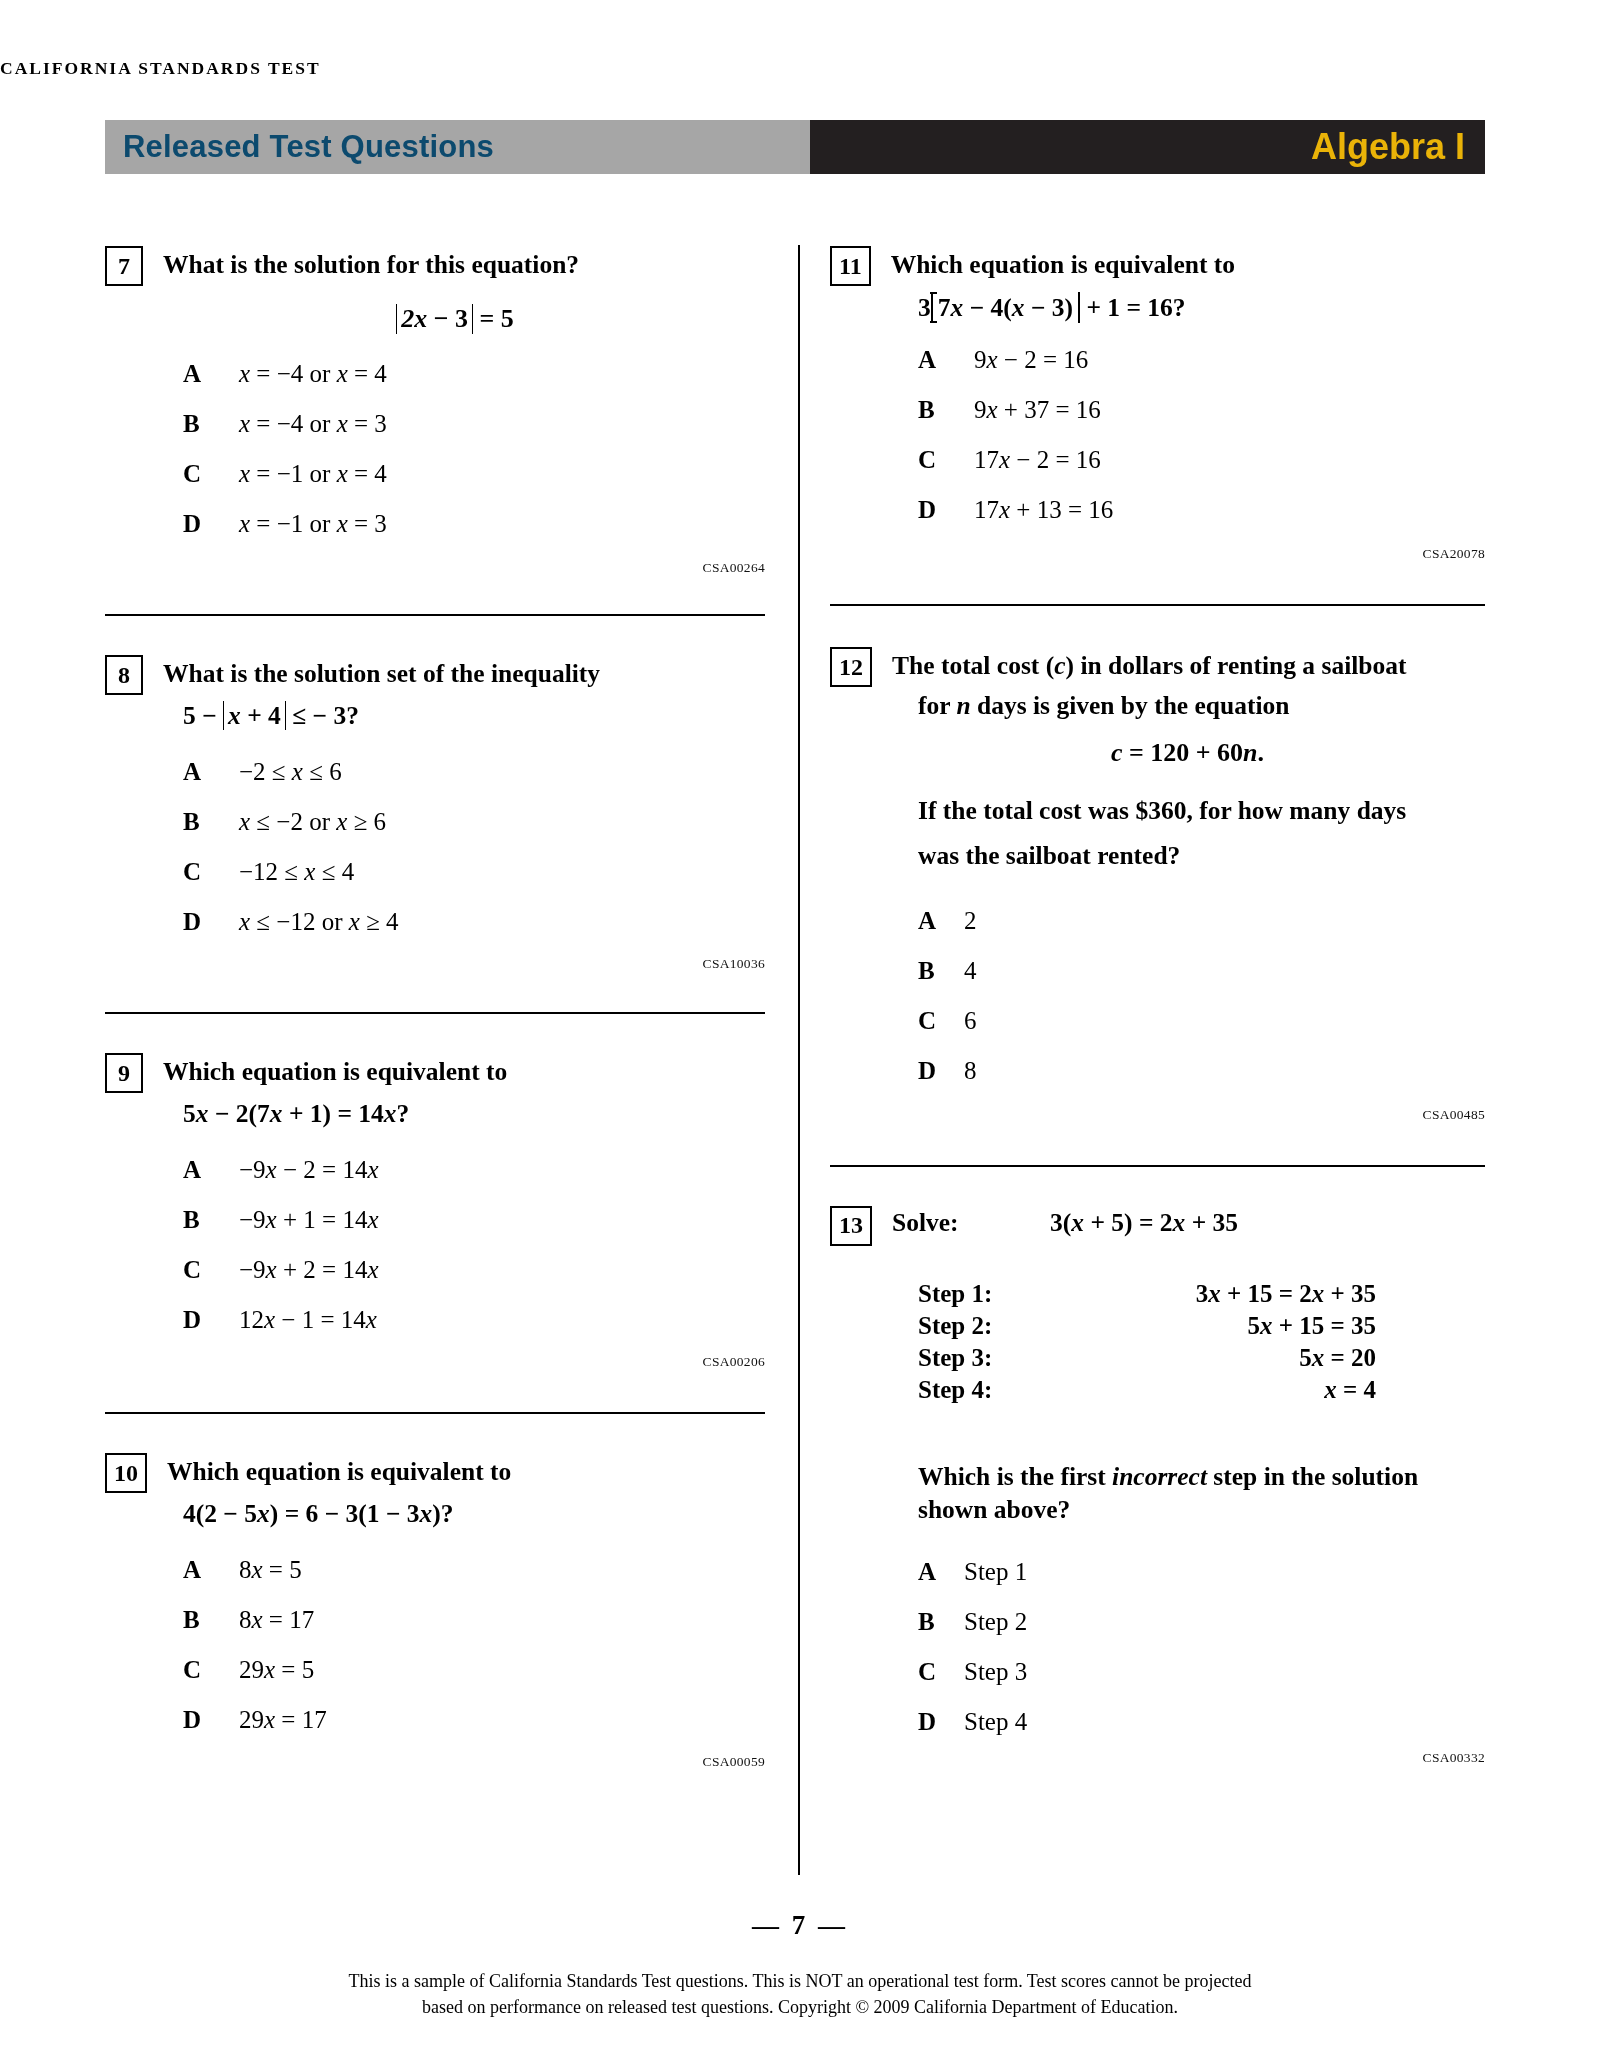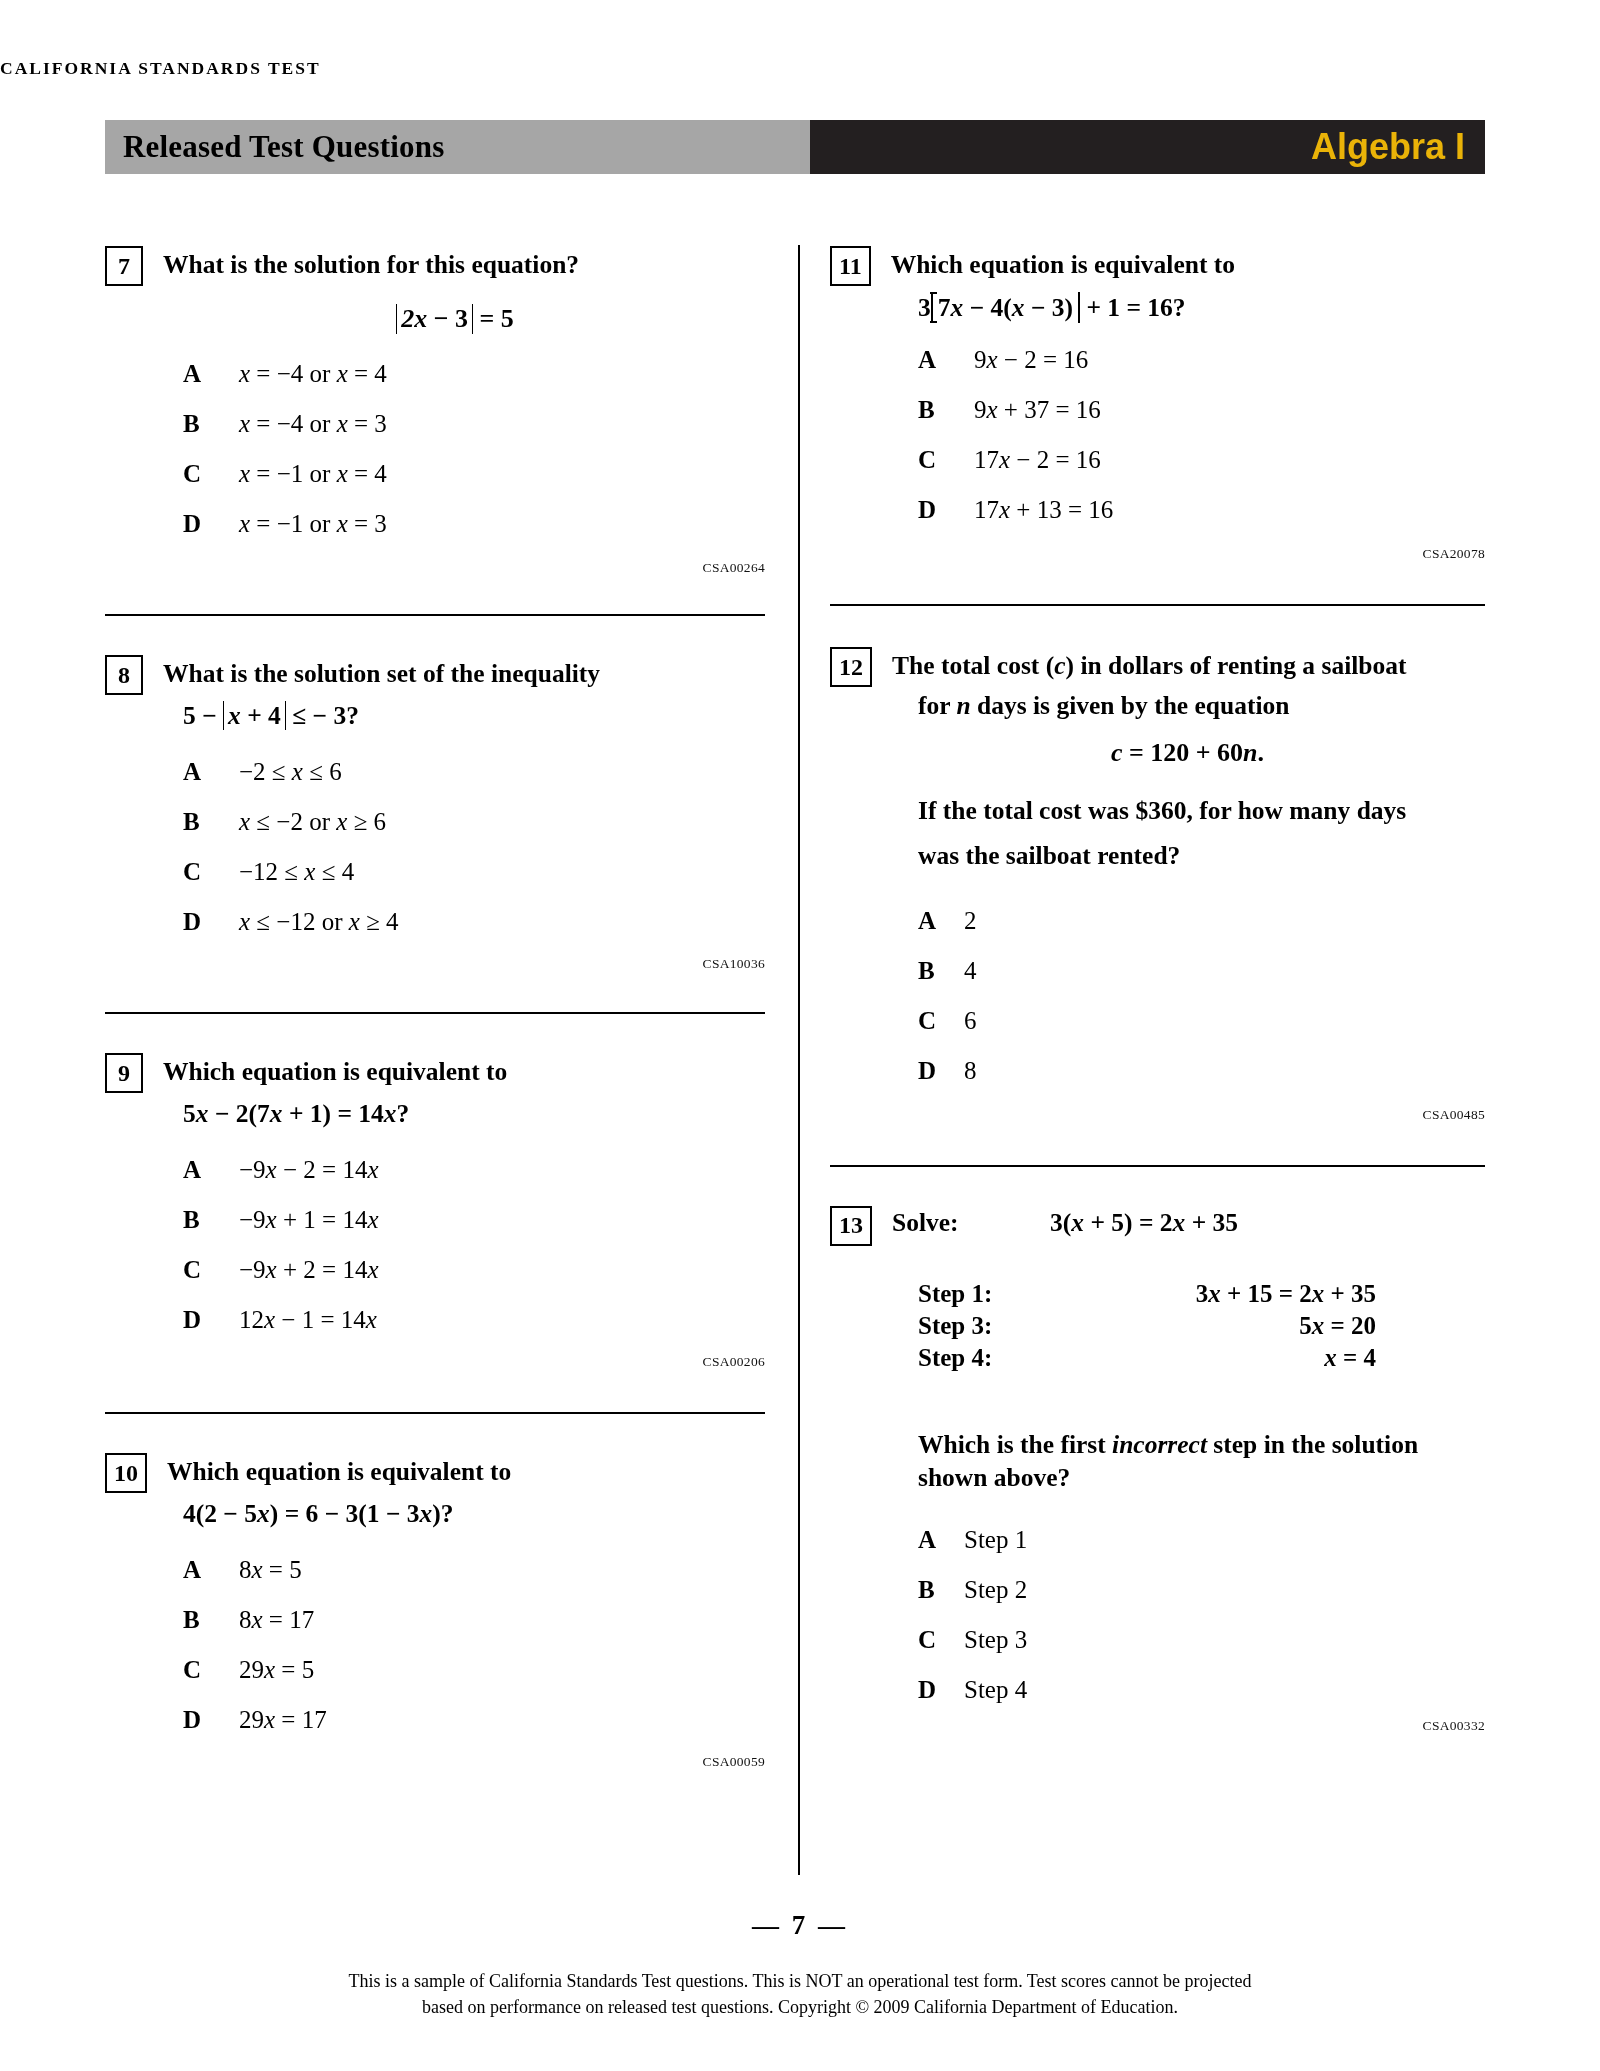--- a/index.html
+++ b/index.html
@@ -35,24 +35,24 @@
     display: flex;
   }
   .headerbar .left {
     width: 705px;
     background: #a6a6a6;
     display: flex;
     align-items: center;
     padding-left: 18px;
   }
   .headerbar .left span {
-    font-family: Liberation Serif, serif;
+    font-family: Liberation Sans, sans-serif;
     font-size: 31px;
     font-weight: bold;
-    color: #000000;
+    color: #0c4a6e;
     letter-spacing: 0.2px;
   }
   .headerbar .right {
     flex: 1;
     background: #231f20;
     display: flex;
     align-items: center;
     justify-content: flex-end;
     padding-right: 20px;
   }
@@ -467,20 +467,24 @@
         <span class="slabel">Solve:</span>
         <span><b>3(<span class="mbi">x</span> + 5) = 2<span class="mbi">x</span> + 35</b></span>
       </div>
     </div>
     <div class="steps" style="margin-left:88px;">
       <div class="steprow">
         <span class="slabel">Step 1:</span>
         <span class="sval"><b>3<span class="mbi">x</span> + 15 = 2<span class="mbi">x</span> + 35</b></span>
       </div>
       <div class="steprow">
+        <span class="slabel">Step 2:</span>
+        <span class="sval"><b>5<span class="mbi">x</span> + 15 = 35</b></span>
+      </div>
+      <div class="steprow">
         <span class="slabel">Step 3:</span>
         <span class="sval"><b>5<span class="mbi">x</span> = 20</b></span>
       </div>
       <div class="steprow">
         <span class="slabel">Step 4:</span>
         <span class="sval"><span class="mbi">x</span><b> = 4</b></span>
       </div>
     </div>
     <div class="qsub" style="margin-left:88px;">
       <span>Which is the first </span><em>incorrect</em><span> step in the solution</span><br>

